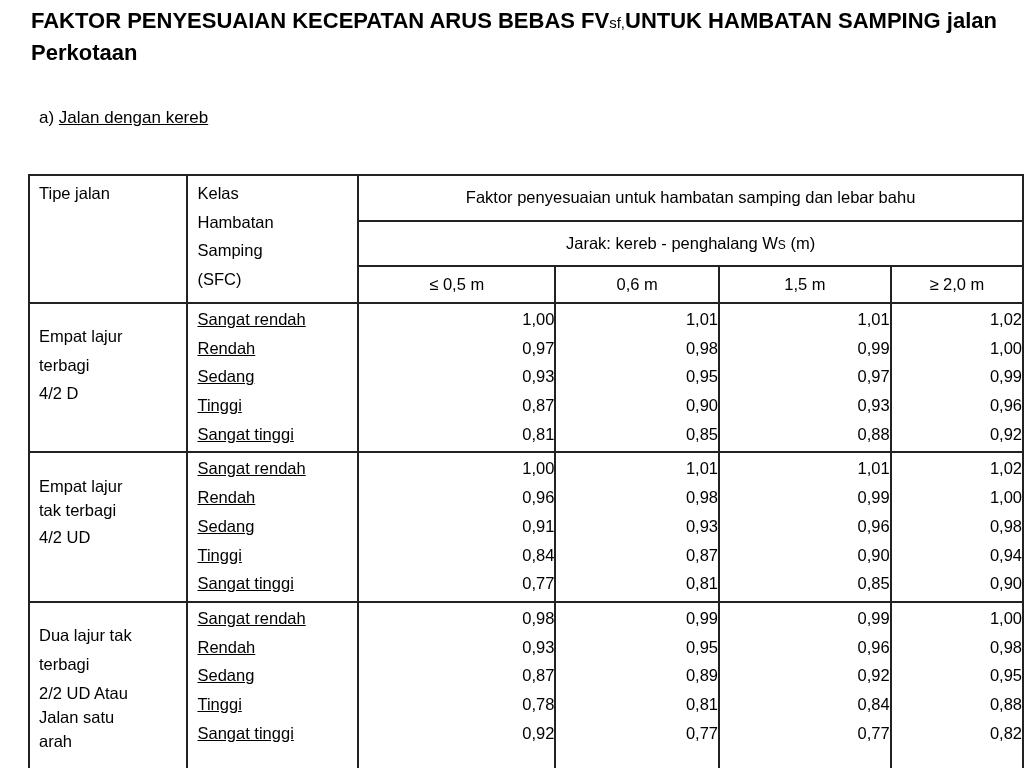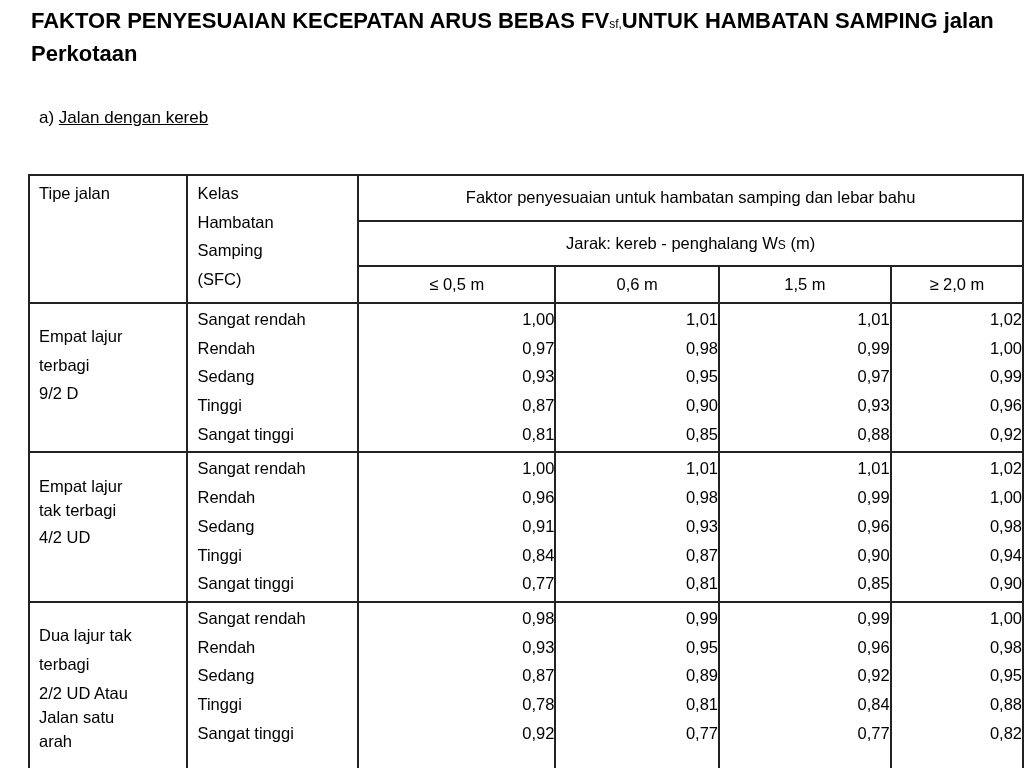--- a/index.html
+++ b/index.html
@@ -1,40 +1,40 @@
 <!DOCTYPE html>
 <html><head>
 <meta charset="utf-8">
 <style>
   html, body { margin: 0; padding: 0; background: #ffffff; }
   body { width: 1024px; height: 768px; position: relative; overflow: hidden;
          font-family: "Liberation Sans", sans-serif; color: #000; }
   .title { position: absolute; left: 31px; top: 6px; width: 980px;
            font-weight: bold; font-size: 22px; line-height: 30px; }
-  .title sub { font-size: 12px; font-weight: normal; vertical-align: baseline; position: relative; top: 0px; }
+  .title sub { font-size: 15px; font-weight: normal; vertical-align: baseline; position: relative; top: 0px; }
   .subtitle { position: absolute; left: 39px; top: 108px; font-size: 17px; }
   .subtitle u { text-decoration: underline; }
   table { position: absolute; left: 28px; top: 174px; border-collapse: collapse;
           font-size: 16.5px; }
   td { border: 2px solid #222; vertical-align: top; padding: 0; }
   .c-tipe { width: 140px; }
   .c-kelas { width: 152px; }
   .c-v1 { width: 198px; border-radius: 10px; }
   .c-v2 { width: 164px; }
   .c-v3 { width: 172px; }
   .c-v4 { width: 132px; }
   .hd-left { padding: 6px 9px; }
   .hd-left div { height: 28.5px; line-height: 22px; }
   .hd-center { text-align: center; vertical-align: middle; height: 38px; }
   .hd-sub { height: 38px; text-align: center; vertical-align: middle; }
   .hd-col { height: 30px; text-align: center; vertical-align: middle; }
   .tipe-cell { padding: 21px 9px; }
   .tipe-cell div { line-height: 24px; }
   .list-cell { padding: 4px 9px 0 9px; }
-  .list-cell div { height: 28.7px; line-height: 22px; }
+  .list-cell div { height: 28.7px; line-height: 22px; text-decoration: underline; }
   .num-cell { text-align: right; padding: 4px 0 0 0; }
   .num-cell div { height: 28.7px; line-height: 22px; }
   .ws-s { font-size: 12px; }
 </style>
 </head>
 <body>
 
 <div class="title"><span>FAKTOR PENYESUAIAN KECEPATAN ARUS BEBAS FV</span><sub>sf,</sub><span>UNTUK HAMBATAN SAMPING jalan Perkotaan</span></div>
 
 <div class="subtitle"><span>a) </span><u>Jalan dengan kereb</u></div>
@@ -60,21 +60,21 @@
     <td class="c-v1 hd-col">≤ 0,5 m</td>
     <td class="c-v2 hd-col">0,6 m</td>
     <td class="c-v3 hd-col">1,5 m</td>
     <td class="c-v4 hd-col">≥ 2,0 m</td>
   </tr>
 
   <tr style="height:148px;">
     <td class="tipe-cell">
       <div style="height:28.7px;line-height:22px;">Empat lajur</div>
       <div style="height:28.7px;line-height:22px;">terbagi</div>
-      <div style="height:28.7px;line-height:22px;">9/2 D</div>
+      <div style="height:28.7px;line-height:22px;">4/2 D</div>
     </td>
     <td class="list-cell">
       <div>Sangat rendah</div>
       <div>Rendah</div>
       <div>Sedang</div>
       <div>Tinggi</div>
       <div>Sangat tinggi</div>
     </td>
     <td class="num-cell">
       <div>1,00</div>

